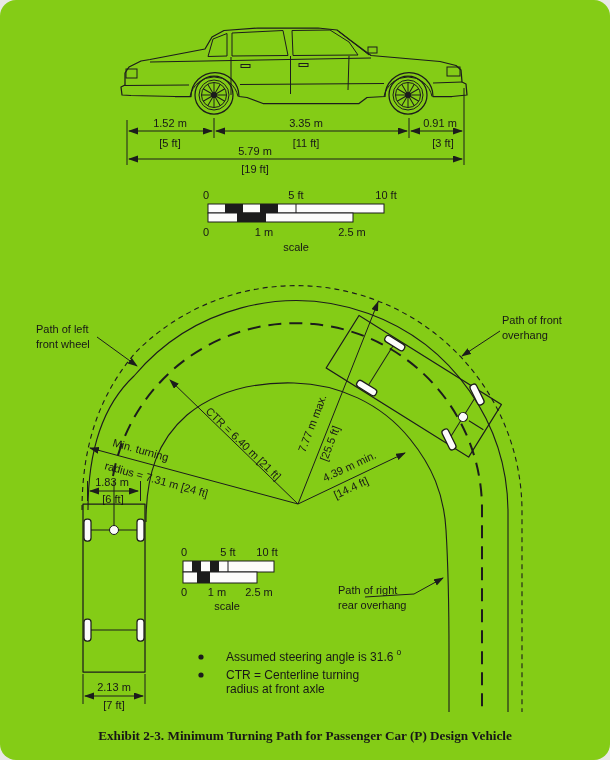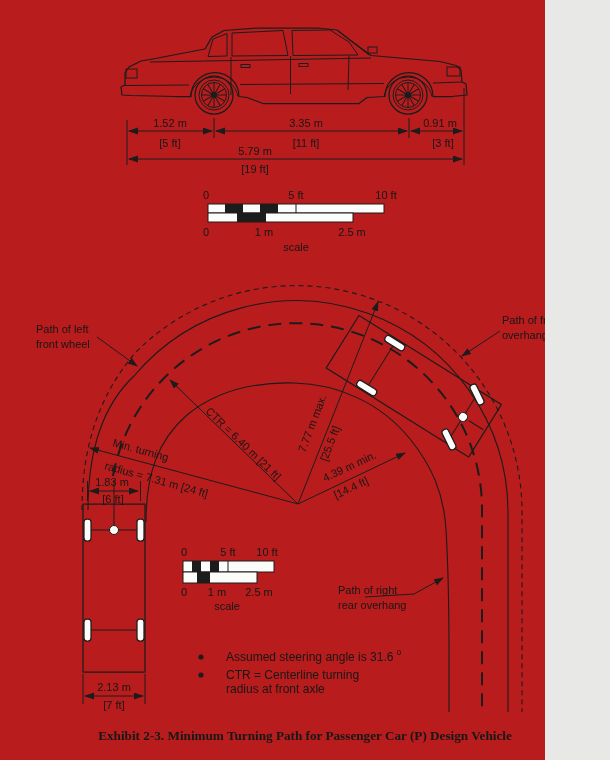--- a/index.html
+++ b/index.html
@@ -1,18 +1,18 @@
 <!DOCTYPE html>
 <html><head>
 <meta charset="utf-8">
 <style>
   html,body { margin:0; padding:0; background:#e8e8e6; }
   #page {
-    width:545px; height:760px; background:#b91c1c; position:relative;
-    font-family:"Liberation Sans", sans-serif; overflow:hidden;
+    width:610px; height:760px; background:#84cc16; position:relative;
+    font-family:"Liberation Sans", sans-serif; overflow:hidden;border-radius:16px;
   }
   svg text { font-family:"Liberation Sans", sans-serif; fill:#171717; }
   .t11 { font-size:11px; }
   .t12 { font-size:12px; }
   .sup { font-size:8.5px; }
   .cap { font-family:"Liberation Serif", serif; font-weight:bold; font-size:13.2px; }
   .ln   { stroke:#1c1c1c; fill:none; stroke-width:1.1; }
   .thin { stroke:#1c1c1c; fill:none; stroke-width:1; }
   .car  { stroke:#1c1c1c; fill:none; stroke-width:1.25; stroke-linejoin:round; stroke-linecap:round; }
   .fillw{ fill:#fcfcfa; }

